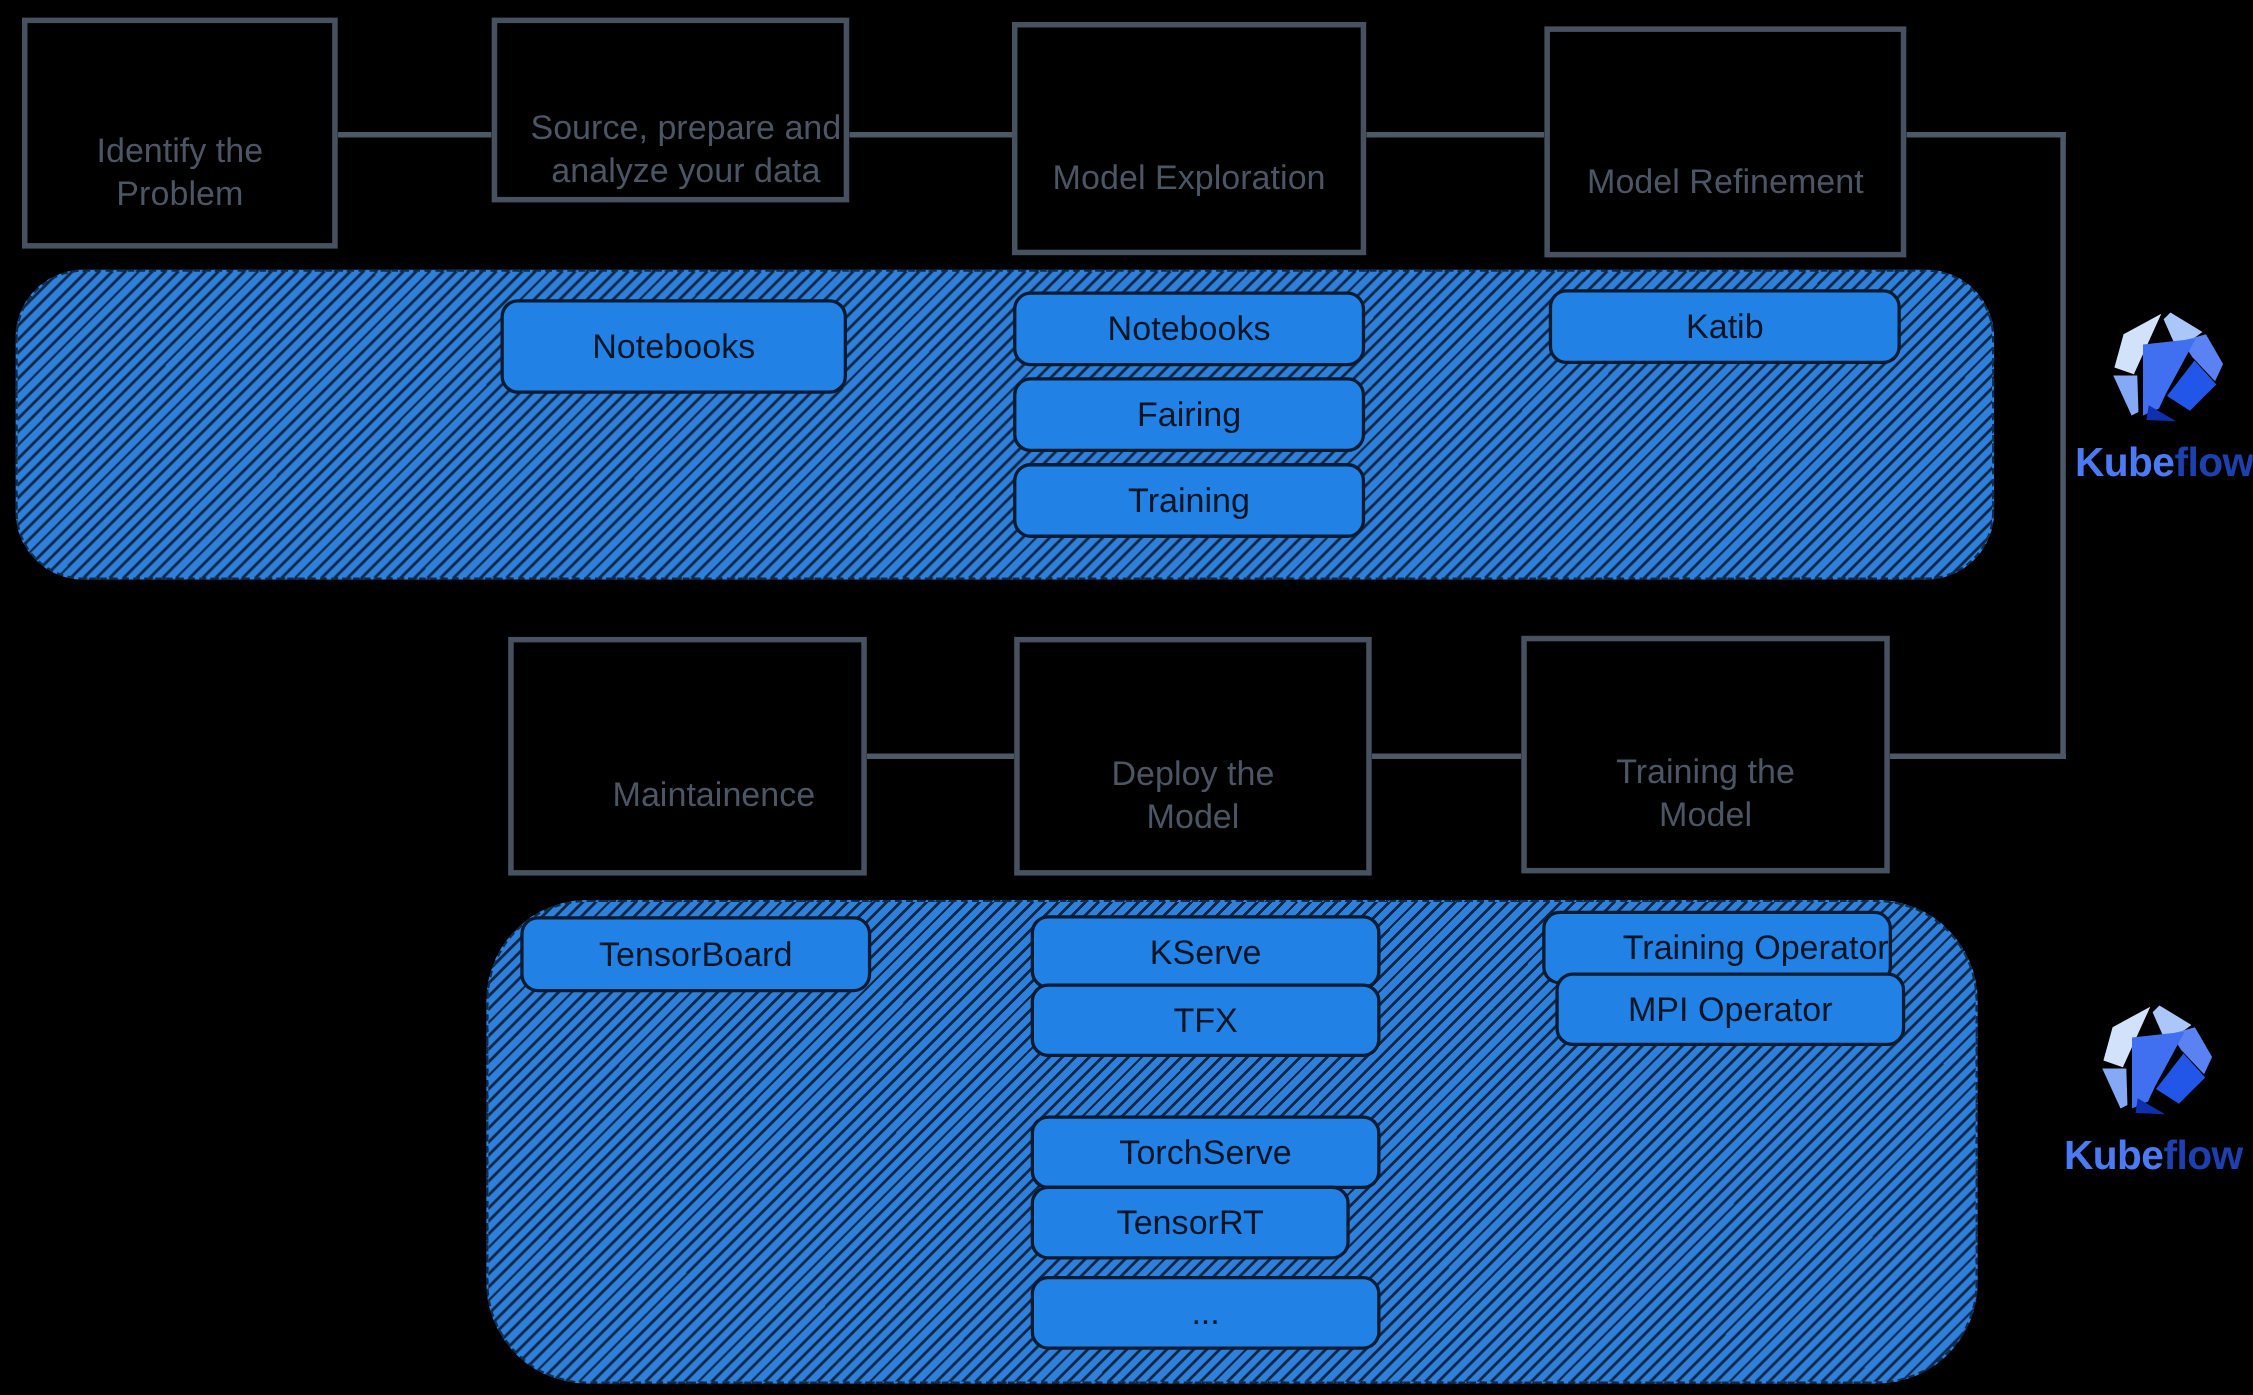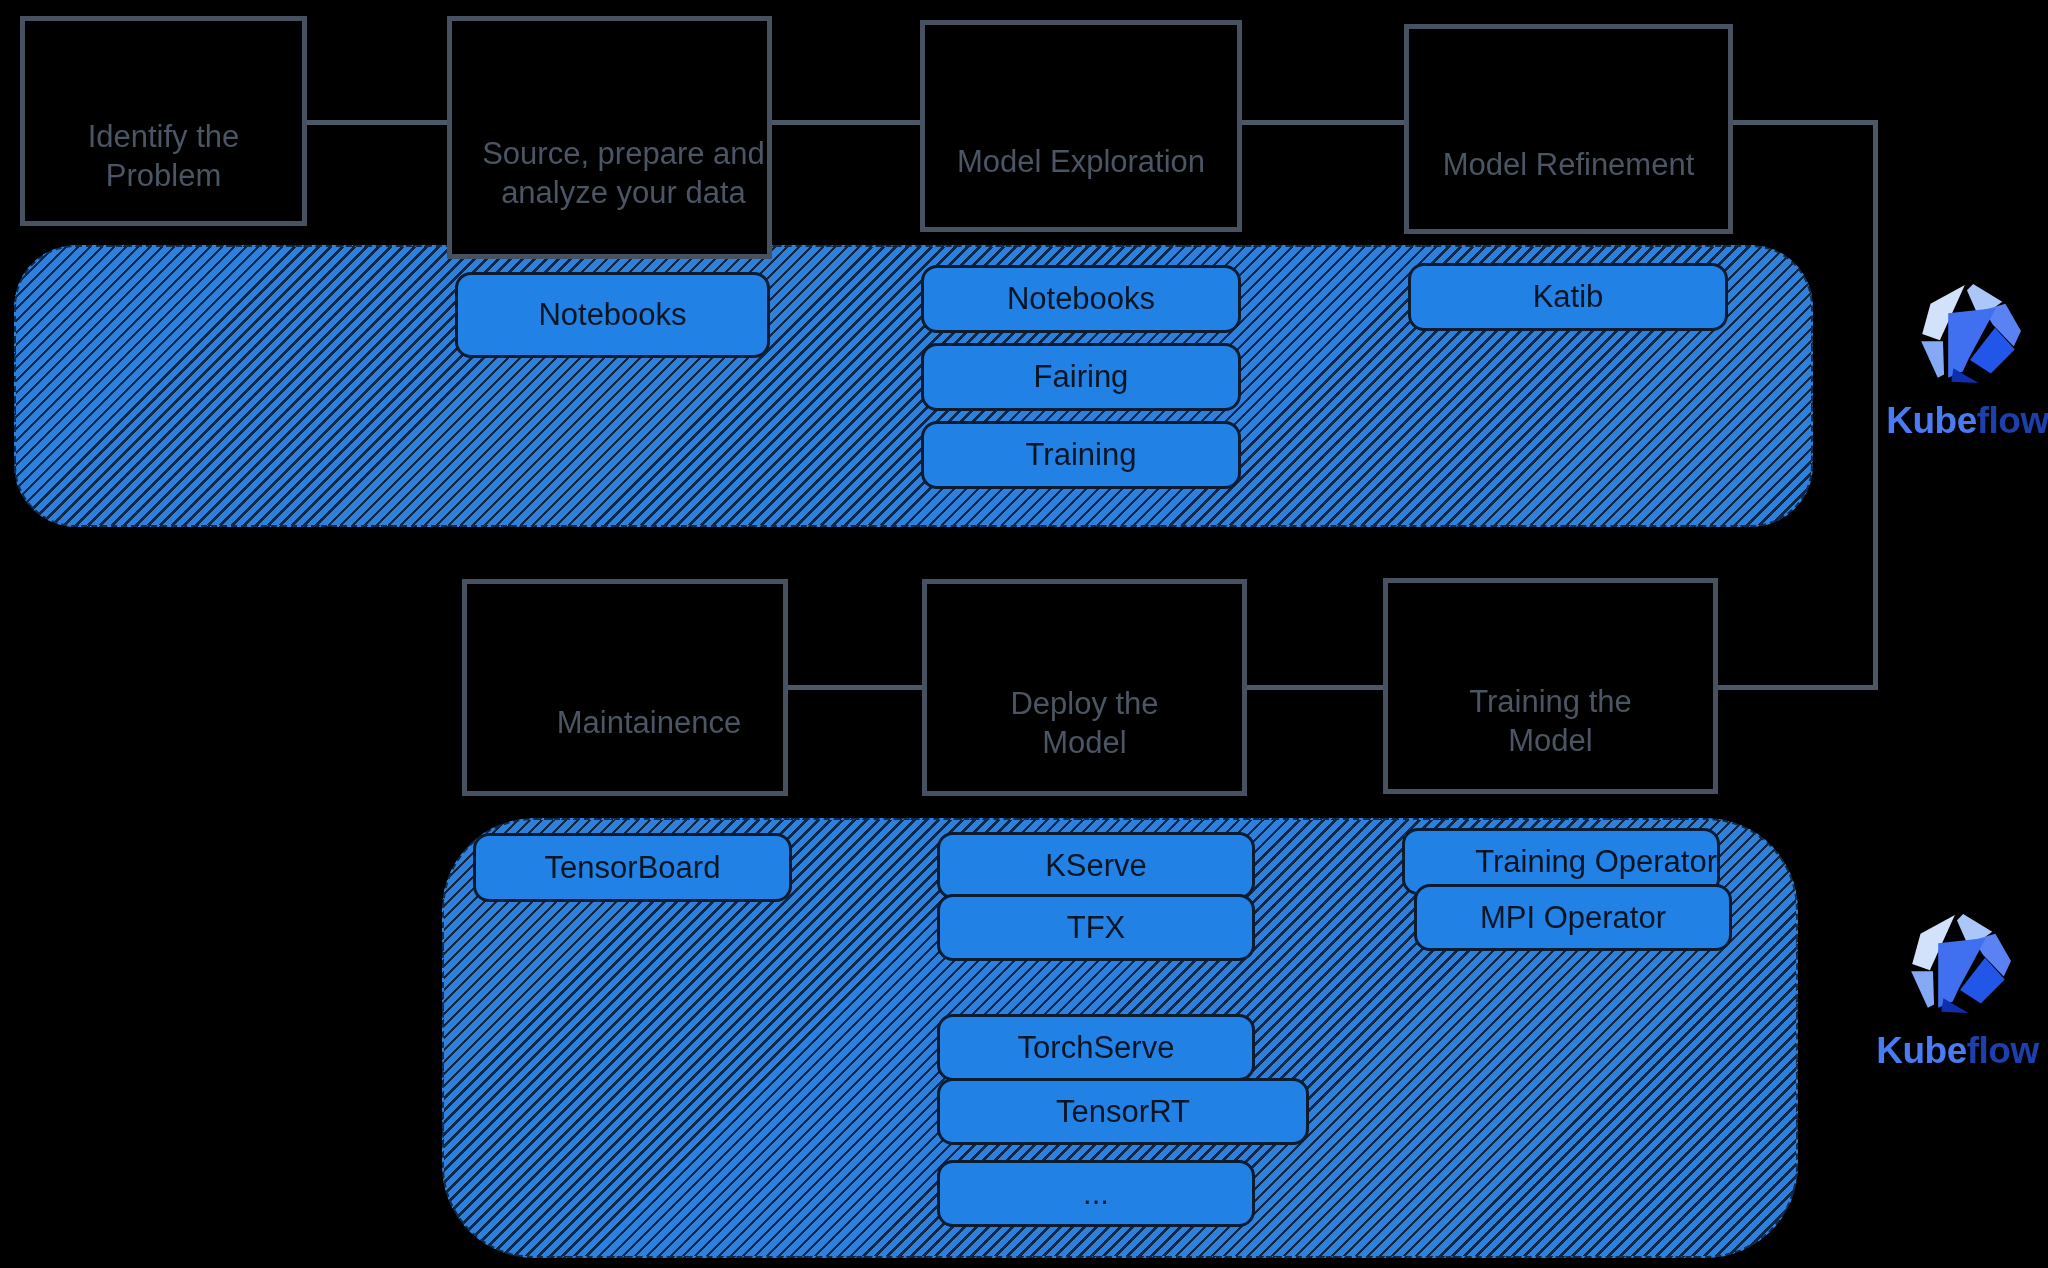--- a/index.html
+++ b/index.html
@@ -47,21 +47,21 @@
   <div class="conn" style="left:1873px;top:120px;width:5px;height:570px;"></div>
   <div class="conn" style="left:1718px;top:685px;width:160px;height:5px;"></div>
 
   <div class="conn" style="left:788px;top:685px;width:134px;height:5px;"></div>
   <div class="conn" style="left:1247px;top:685px;width:136px;height:5px;"></div>
 
   <div class="box" style="left:20px;top:16px;width:287px;height:210px;">
     <div class="box-label">Identify the
 Problem</div>
   </div>
-  <div class="box" style="left:447px;top:16px;width:325px;height:243px;padding-left:28px;">
+  <div class="box" style="left:447px;top:16px;width:325px;height:168px;padding-left:28px;">
     <div class="box-label">Source, prepare and
 analyze your data</div>
   </div>
   <div class="box" style="left:920px;top:20px;width:322px;height:212px;">
     <div class="box-label">Model Exploration</div>
   </div>
   <div class="box" style="left:1404px;top:24px;width:329px;height:210px;">
     <div class="box-label">Model Refinement</div>
   </div>
 
@@ -99,21 +99,21 @@
 
   <div class="pill" style="left:937px;top:832px;width:318px;height:67px;">
     <span>KServe</span>
   </div>
   <div class="pill" style="left:937px;top:894px;width:318px;height:67px;">
     <span>TFX</span>
   </div>
   <div class="pill" style="left:937px;top:996px;width:318px;height:67px;margin-top:18px;">
     <span>TorchServe</span>
   </div>
-  <div class="pill" style="left:937px;top:1078px;width:372px;height:67px;">
+  <div class="pill" style="left:937px;top:1078px;width:290px;height:67px;">
     <span>TensorRT</span>
   </div>
   <div class="pill" style="left:937px;top:1160px;width:318px;height:67px;">
     <span>...</span>
   </div>
 
   <div class="pill" style="left:1402px;top:828px;width:318px;height:67px;justify-content:flex-end;">
     <span>Training Operator</span>
   </div>
   <div class="pill" style="left:1402px;top:884px;width:318px;height:67px;margin-left:12px;">

